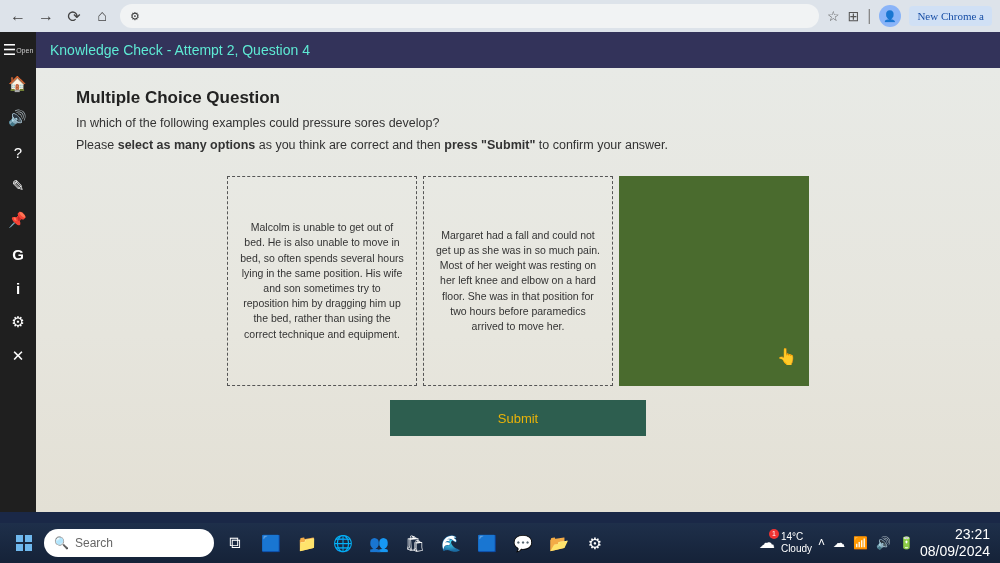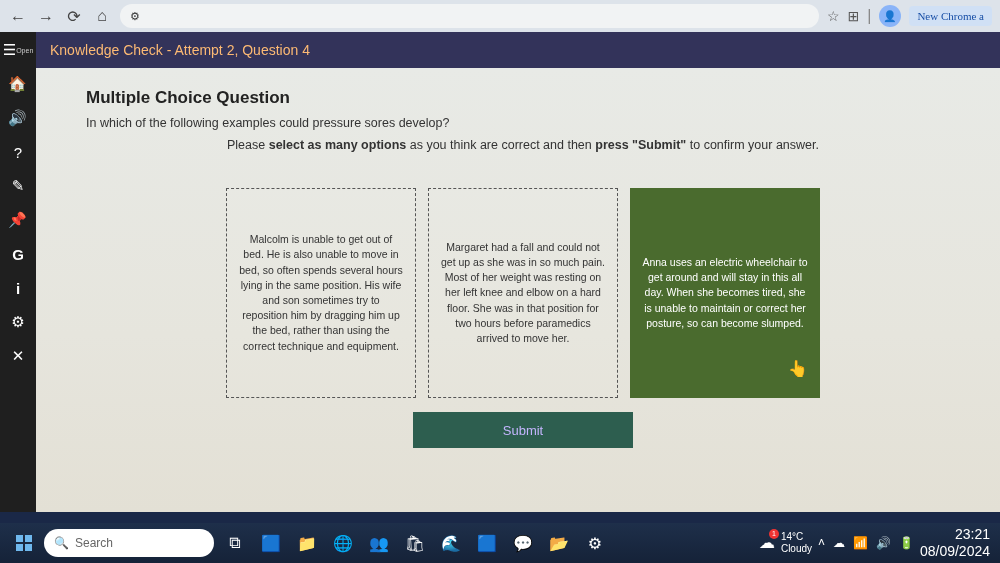--- a/index.html
+++ b/index.html
@@ -15,34 +15,34 @@
 .profile-btn { width:22px; height:22px; border-radius:50%; background:#8ab4f8; display:flex; align-items:center; justify-content:center; color:#fff; font-size:11px; }
 .chrome-btn { background:#d0e0f5; color:#174ea6; font-size:11px; padding:4px 8px; border-radius:4px;font-family:Liberation Serif, serif; }
 
 
 .app-row { display:flex; height:480px; }
 .left-rail { width:36px; background:#1f1f1f; display:flex; flex-direction:column; align-items:center; padding-top:6px; gap:10px; }
 .rail-item { width:24px; height:24px; color:#fff; display:flex; align-items:center; justify-content:center; font-size:15px; cursor:pointer; }
 .rail-label { font-size:7px; color:#ccc; }
 
 .main-col { flex:1; display:flex; flex-direction:column; }
-.header-bar { height:36px; background:#33335a; color:#fdba74; display:flex; align-items:center; padding-left:14px; font-size:14px; font-weight:500; }
+.header-bar { height:36px; background:#33335a; color:#5eead4; display:flex; align-items:center; padding-left:14px; font-size:14px; font-weight:500; }
 
-.content { flex:1; background:linear-gradient(180deg,#e8eae6 0%,#e6e5dd 60%,#e3e0d5 100%); padding:20px 40px 0 50px; position:relative; overflow:hidden; }
+.content { flex:1; background:linear-gradient(180deg,#e8eae6 0%,#e6e5dd 60%,#e3e0d5 100%); padding:20px 40px 0 40px; position:relative; overflow:hidden; }
 .q-title { font-size:17px; font-weight:700; color:#222; margin-bottom:8px; }
 .q-text { font-size:12.5px; color:#333; margin-bottom:8px; }
-.q-instr { font-size:12.5px; color:#333; margin-bottom:36px;text-align:center; }
+.q-instr { font-size:12.5px; color:#333; margin-bottom:24px; }
 .q-instr b { font-weight:700; }
 
-.options { display:flex; gap:12px; justify-content:center; margin:0 auto 14px; }
+.options { display:flex; gap:6px; justify-content:center; margin:0 auto 14px; }
 .option-card { width:190px; height:210px; border:1.5px dashed #555; display:flex; align-items:center; justify-content:center; padding:12px; text-align:center; font-size:10.5px; line-height:1.45; color:#333; cursor:pointer; background:rgba(255,255,255,0.05); }
 .option-card.selected { background:#4a6b2e; color:#fff; border:none; position:relative; }
 .cursor-hand { position:absolute; right:12px; bottom:18px; color:#fff; font-size:16px; }
 
-.submit-btn { display:block; margin:6px auto 0; width:220px; height:36px; background:#2d5e4f; color:#c4b5fd; border:none; font-size:13px; cursor:pointer; }
+.submit-btn { display:block; margin:6px auto 0; width:256px; height:36px; background:#2d5e4f; color:#eab308; border:none; font-size:13px; cursor:pointer; }
 
 
 .taskbar { position:absolute; bottom:0; left:0; right:0; height:40px; background:linear-gradient(180deg,#1e2f4a 0%,#152238 100%); display:flex; align-items:center; padding:0 10px; gap:6px; }
 .tb-start { width:28px; height:28px; display:flex; align-items:center; justify-content:center; }
 .win-logo { display:grid; grid-template-columns:1fr 1fr; grid-template-rows:1fr 1fr; gap:1.5px; width:16px; height:16px; }
 .win-logo div { background:#6fb8ee; }
 .search-box { width:170px; height:28px; background:#fff; border-radius:14px; display:flex; align-items:center; padding:0 10px; font-size:12px; color:#666; gap:6px; }
 .tb-icon { width:30px; height:30px; border-radius:4px; display:flex; align-items:center; justify-content:center; font-size:16px; color:#fff; cursor:pointer; }
 .tb-spacer { flex:1; }
 .weather { display:flex; align-items:center; gap:6px; color:#fff; font-size:10px; line-height:1.2; }
@@ -97,21 +97,20 @@
       </div>
 
       <div class="options">
         <div class="option-card">
           <span>Malcolm is unable to get out of bed. He is also unable to move in bed, so often spends several hours lying in the same position. His wife and son sometimes try to reposition him by dragging him up the bed, rather than using the correct technique and equipment.</span>
         </div>
         <div class="option-card">
           <span>Margaret had a fall and could not get up as she was in so much pain. Most of her weight was resting on her left knee and elbow on a hard floor. She was in that position for two hours before paramedics arrived to move her.</span>
         </div>
         <div class="option-card selected">
-          <span>Anna uses an electric wheelchair to get around and will stay in this all day. When she becomes tired, she is unable to maintain or correct her posture, so can become slumped.</span>
           <span class="cursor-hand">👆</span>
         </div>
       </div>
 
       <button class="submit-btn">Submit</button>
     </div>
   </div>
 </div>
 
 <div class="taskbar">

